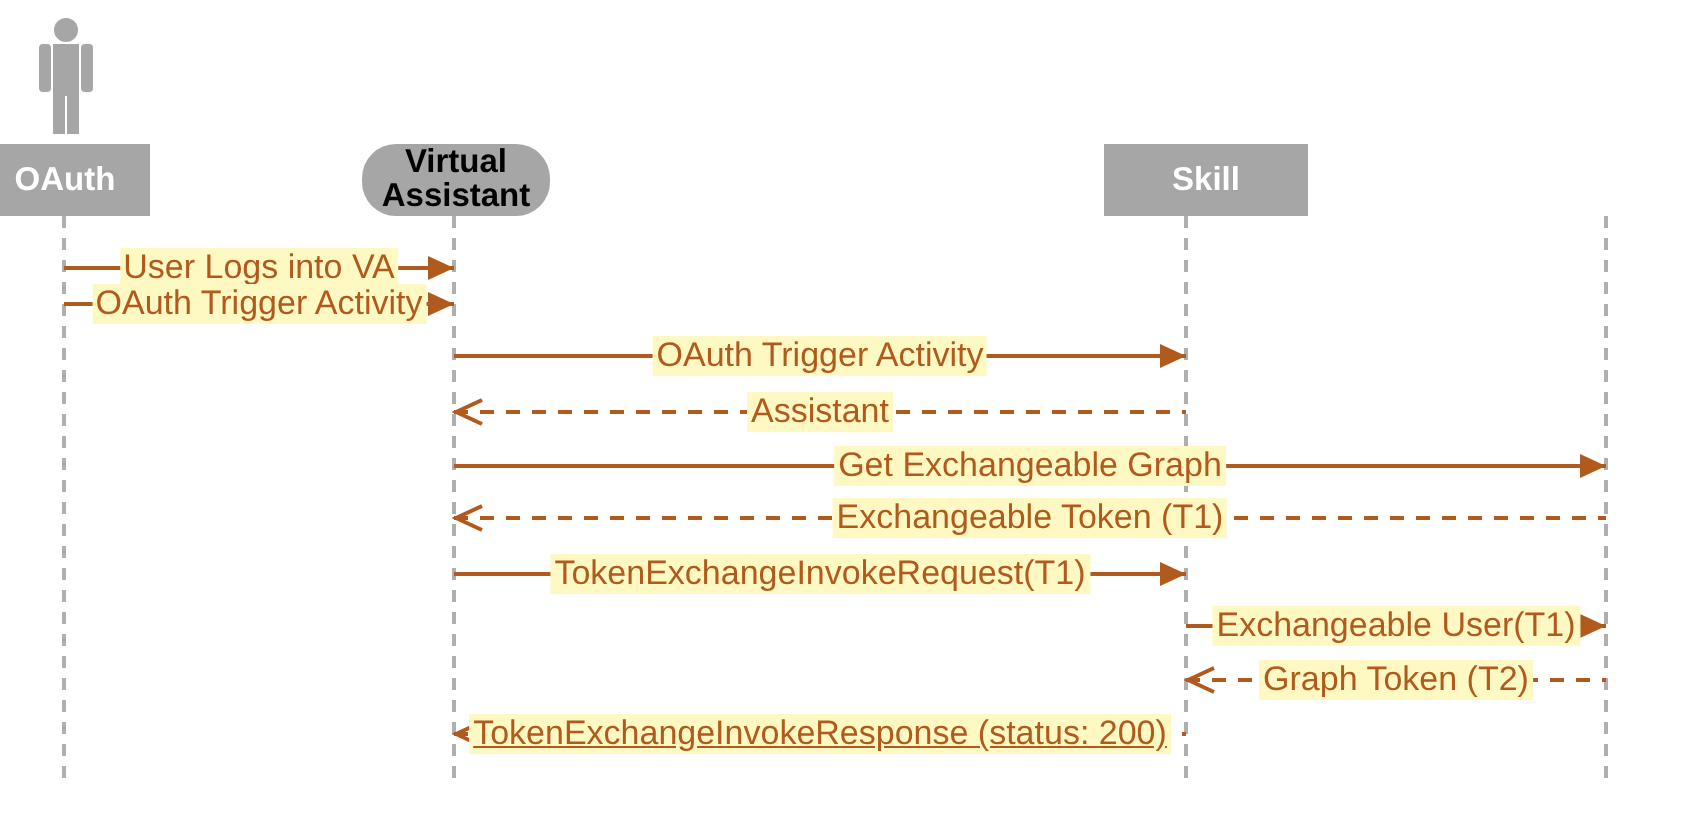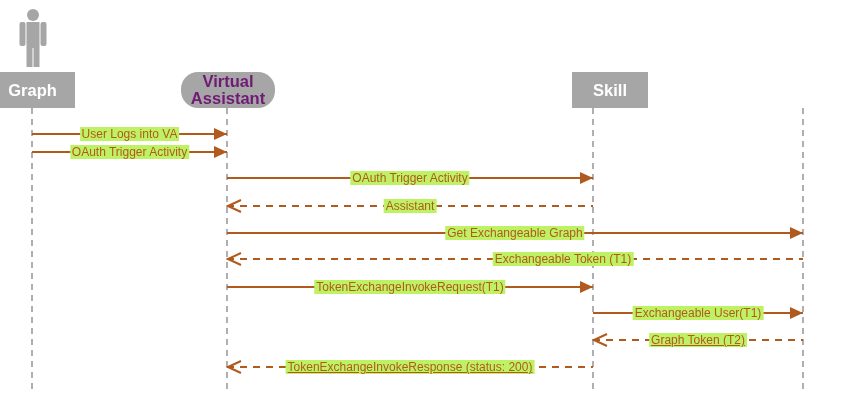--- a/index.html
+++ b/index.html
@@ -14,21 +14,21 @@
     text-align:center; color:#fff; font-weight:bold;
     font-size:16.5px; line-height:17px;
   }
   .lifeline {
     position:absolute; width:2px;
   }
   .msg { position:absolute; height:0; }
   .msg .line { position:absolute; left:0; right:0; top:-1px; height:2px; }
   .msg .label {
     position:absolute; left:50%; top:0; transform:translate(-50%,-50%);
-    background:#bef264; padding:0 2px; font-size:12px; white-space:nowrap;
+    background:#fef9c3; padding:0 2px; font-size:17px; white-space:nowrap;
     z-index:3;
   }
   .arrow-filled {
     position:absolute; top:-6px; width:0; height:0;
     border-top:6px solid transparent; border-bottom:6px solid transparent;
     z-index:2;
   }
   .arrow-open { position:absolute; top:-7px; z-index:2; }
   .person { position:absolute; left:15px; top:9px; }
 </style>
@@ -38,28 +38,28 @@
 <div id="canvas">
     <svg width="36" height="60" viewBox="0 0 36 60" class="person">
       <circle cx="18" cy="6" r="6" fill="#A6A6A6"></circle>
       <rect x="4.5" y="13" width="6" height="24" rx="2" fill="#A6A6A6"></rect>
       <rect x="25.5" y="13" width="6" height="24" rx="2" fill="#A6A6A6"></rect>
       <rect x="11.5" y="13" width="13" height="26" fill="#A6A6A6"></rect>
       <rect x="11.5" y="39" width="6" height="19" fill="#A6A6A6"></rect>
       <rect x="18.5" y="39" width="6" height="19" fill="#A6A6A6"></rect>
     </svg>
     <div class="actor-box" style="left: -10px; width: 85px; background: rgb(166, 166, 166); color: rgb(255, 255, 255);">
-      <span>Graph</span>
+      <span>OAuth</span>
     </div>
     <div class="lifeline" style="left: 31px; top: 108px; height: 285px; background: repeating-linear-gradient(rgb(175, 175, 175) 0px, rgb(175, 175, 175) 6px, transparent 6px, transparent 11px);"></div>
-    <div class="actor-box" style="left: 181px; width: 94px; background: rgb(166, 166, 166); color: #701a75; border-radius: 17px;">
+    <div class="actor-box" style="left: 181px; width: 94px; background: rgb(166, 166, 166); color: #000000; border-radius: 17px;">
       <span>Virtual Assistant</span>
     </div>
     <div class="lifeline" style="left: 226px; top: 108px; height: 285px; background: repeating-linear-gradient(rgb(175, 175, 175) 0px, rgb(175, 175, 175) 6px, transparent 6px, transparent 11px);"></div>
-    <div class="actor-box" style="left: 552px; width: 76px; background: rgb(166, 166, 166); color: rgb(255, 255, 255); margin-left: 20px;">
+    <div class="actor-box" style="left: 552px; width: 102px; background: rgb(166, 166, 166); color: rgb(255, 255, 255);">
       <span>Skill</span>
     </div>
     <div class="lifeline" style="left: 592px; top: 108px; height: 285px; background: repeating-linear-gradient(rgb(175, 175, 175) 0px, rgb(175, 175, 175) 6px, transparent 6px, transparent 11px);"></div>
     <div class="lifeline" style="left: 802px; top: 108px; height: 285px; background: repeating-linear-gradient(rgb(175, 175, 175) 0px, rgb(175, 175, 175) 6px, transparent 6px, transparent 11px);"></div>
     <div class="msg" style="left: 32px; top: 134px; width: 195px;">
       <div class="line" style="background: rgb(177, 90, 30);"></div>
       <div class="arrow-filled" style="right: 0px; border-left: 13px solid rgb(177, 90, 30);"></div>
       <span class="label" style="color: rgb(177, 90, 30);">User Logs into VA</span>
     </div>
     <div class="msg" style="left: 32px; top: 152px; width: 195px;">
@@ -82,38 +82,38 @@
     <div class="msg" style="left: 227px; top: 233px; width: 576px;">
       <div class="line" style="background: rgb(177, 90, 30);"></div>
       <div class="arrow-filled" style="right: 0px; border-left: 13px solid rgb(177, 90, 30);"></div>
       <span class="label" style="color: rgb(177, 90, 30);">Get Exchangeable Graph</span>
     </div>
     <div class="msg" style="left: 227px; top: 259px; width: 576px;">
       <div class="line" style="background: repeating-linear-gradient(90deg, rgb(177, 90, 30) 0px, rgb(177, 90, 30) 7px, transparent 7px, transparent 13px);"></div>
       <svg width="16" height="14" class="arrow-open" style="left: -1px;">
         <path fill="none" stroke="#B15A1E" stroke-width="2" d="M15 1 L2 7 L15 13"></path>
       </svg>
-      <span class="label" style="color: rgb(177, 90, 30); margin-left: 48px;">Exchangeable Token (T1)</span>
+      <span class="label" style="color: rgb(177, 90, 30);">Exchangeable Token (T1)</span>
     </div>
     <div class="msg" style="left: 227px; top: 287px; width: 366px;">
       <div class="line" style="background: rgb(177, 90, 30);"></div>
       <div class="arrow-filled" style="right: 0px; border-left: 13px solid rgb(177, 90, 30);"></div>
       <span class="label" style="color: rgb(177, 90, 30);">TokenExchangeInvokeRequest(T1)</span>
     </div>
     <div class="msg" style="left: 593px; top: 313px; width: 210px;">
       <div class="line" style="background: rgb(177, 90, 30);"></div>
       <div class="arrow-filled" style="right: 0px; border-left: 13px solid rgb(177, 90, 30);"></div>
       <span class="label" style="color: rgb(177, 90, 30);">Exchangeable User(T1)</span>
     </div>
     <div class="msg" style="left: 593px; top: 340px; width: 210px;">
       <div class="line" style="background: repeating-linear-gradient(90deg, rgb(177, 90, 30) 0px, rgb(177, 90, 30) 7px, transparent 7px, transparent 13px);"></div>
       <svg width="16" height="14" class="arrow-open" style="left: -1px;">
         <path fill="none" stroke="#B15A1E" stroke-width="2" d="M15 1 L2 7 L15 13"></path>
       </svg>
-      <span class="label" style="color: rgb(177, 90, 30); text-decoration: underline;">Graph Token (T2)</span>
+      <span class="label" style="color: rgb(177, 90, 30);">Graph Token (T2)</span>
     </div>
     <div class="msg" style="left: 227px; top: 367px; width: 366px;">
       <div class="line" style="background: repeating-linear-gradient(90deg, rgb(177, 90, 30) 0px, rgb(177, 90, 30) 7px, transparent 7px, transparent 13px);"></div>
       <svg width="16" height="14" class="arrow-open" style="left: -1px;">
         <path fill="none" stroke="#B15A1E" stroke-width="2" d="M15 1 L2 7 L15 13"></path>
       </svg>
       <span class="label" style="color: rgb(177, 90, 30); text-decoration: underline;">TokenExchangeInvokeResponse (status: 200)</span>
     </div>
   </div>
 

